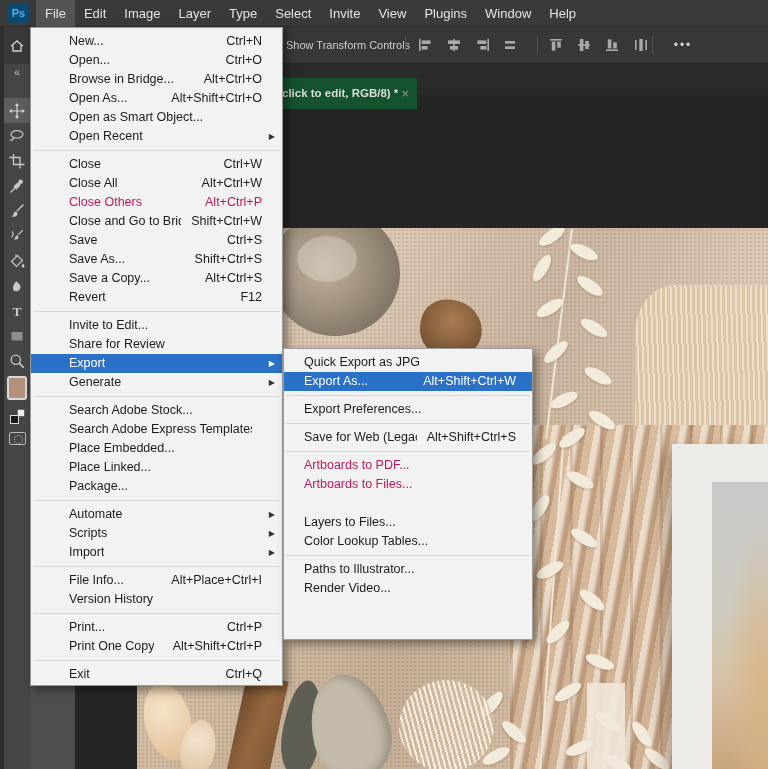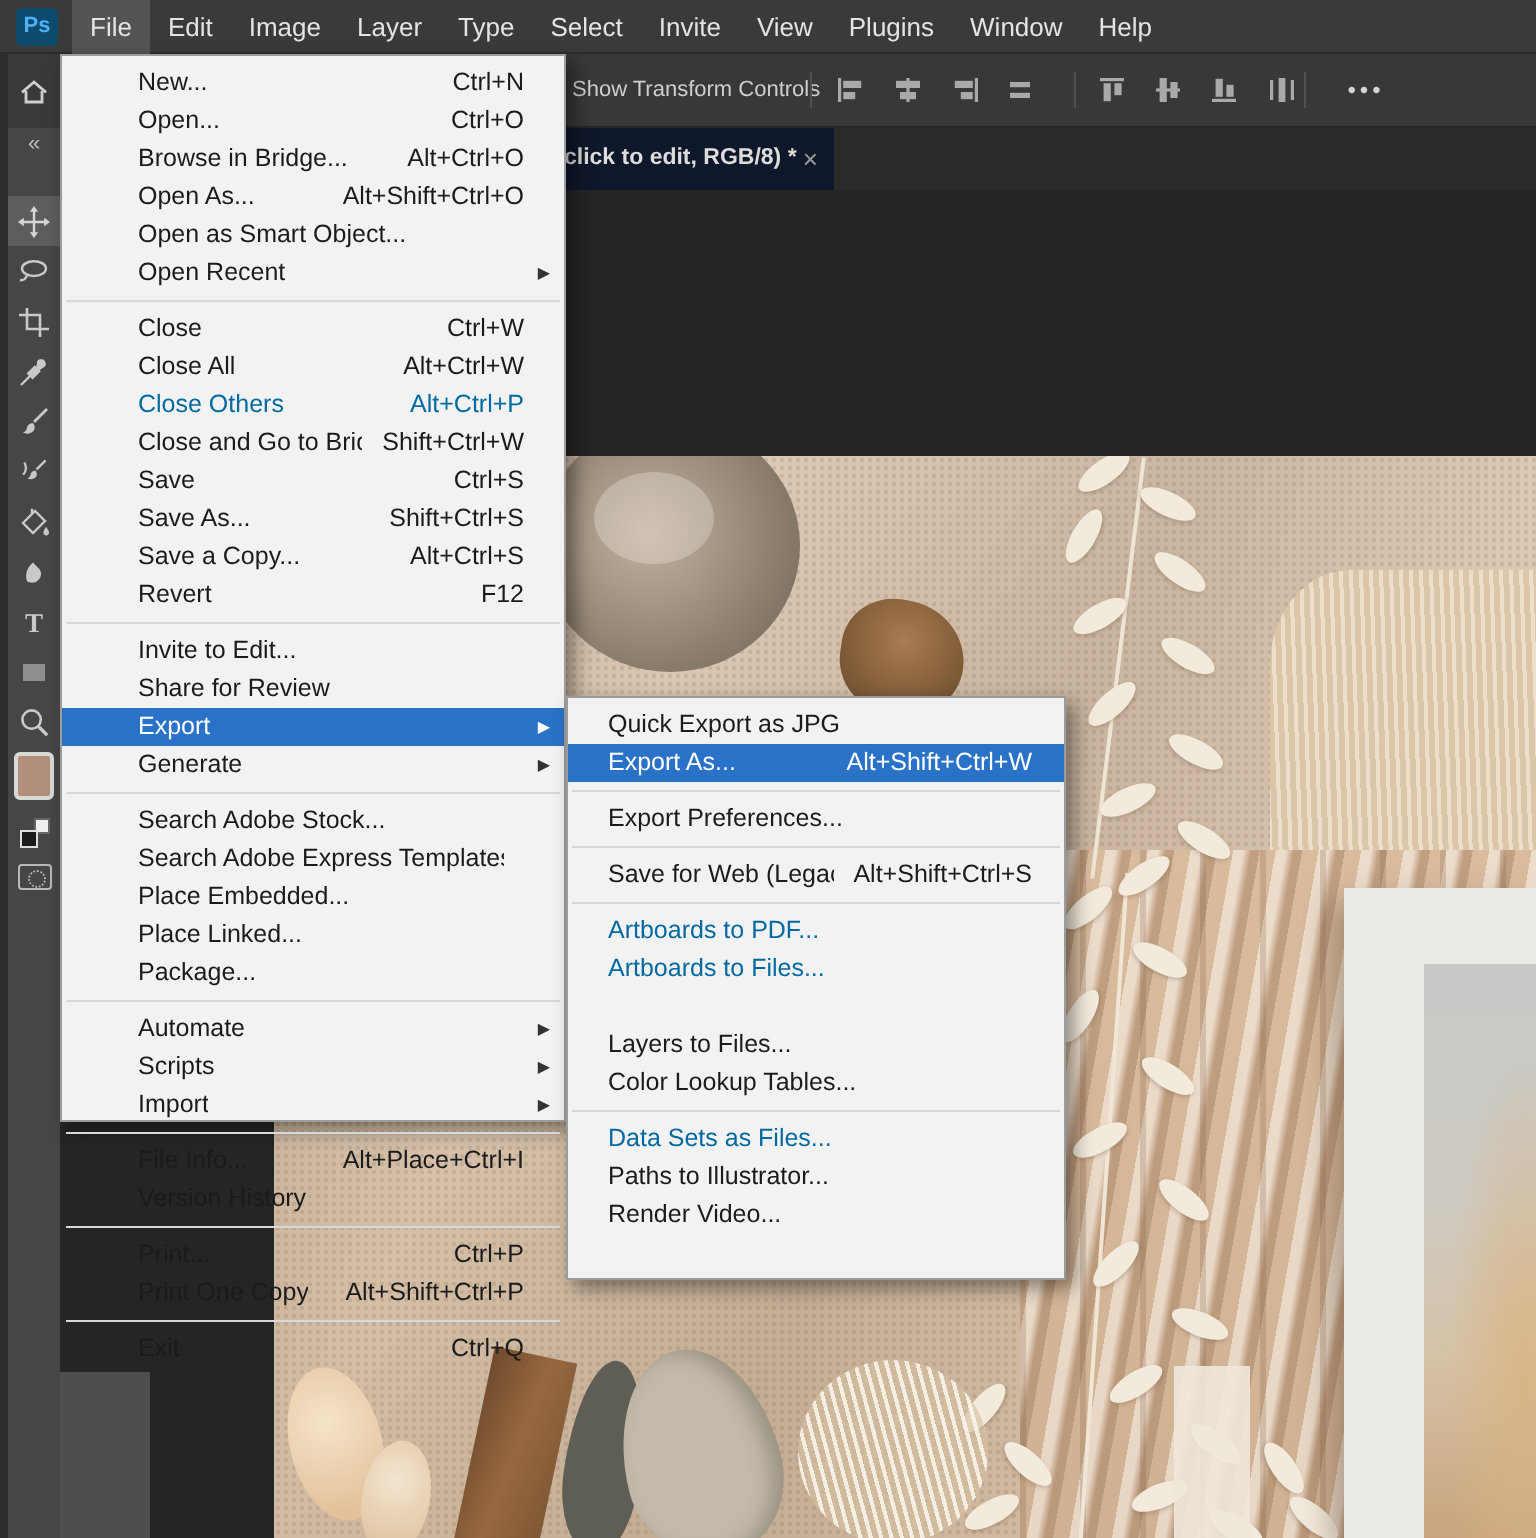--- a/index.html
+++ b/index.html
@@ -29,21 +29,21 @@
     position:absolute; left:30px; top:27px; width:738px; height:37px;
     background:#383838; border-bottom:1px solid #262626; z-index:1;
   }
   .otc-label { position:absolute; left:256px; top:0; line-height:36px; font-size:11px; color:#cfcfcf; white-space:nowrap; }
   .ob-sep { position:absolute; top:9px; width:1px; height:18px; background:#515151; }
   .ob-group { position:absolute; top:0; height:36px; display:flex; align-items:center; }
   .ob-icon { width:28px; height:22px; display:flex; align-items:center; justify-content:center; }
   .ob-more { position:absolute; left:633px; top:0; width:40px; text-align:center; line-height:36px; color:#d4d4d4; font-size:12px; letter-spacing:2px; }
   
   .tab-bar { position:absolute; left:30px; top:64px; width:738px; height:31px; background:#2a2a2a; z-index:1; }
-  .doc-tab { position:absolute; left:230px; top:0; width:157px; height:31px; background:#0f172a; }
+  .doc-tab { position:absolute; left:230px; top:14px; width:157px; height:31px; background:#14532d; }
   .tab-title { position:absolute; left:22px; top:0; line-height:31px; font-size:11.5px; font-weight:bold; color:#dcdcdc; white-space:nowrap; }
   .tab-close { position:absolute; right:8px; top:0; line-height:31px; font-size:13px; color:#9a9a9a; }
   
   .home-area {
     position:absolute; left:0; top:27px; width:30px; height:37px; background:#393939;
     border-left:4px solid #2d2d2d; z-index:4; display:flex; align-items:center; justify-content:center;
   }
   .toolbar {
     position:absolute; left:0; top:64px; width:30px; height:705px;
     background:#464646; border-left:4px solid #2d2d2d; z-index:4;
@@ -102,29 +102,29 @@
   .euc-dark { left:146px; top:452px; width:38px; height:98px; border-radius:50% 50% 45% 55%/60% 60% 40% 40%;
     background:#5f5e55; transform:rotate(8deg); }
   .euc-light { left:174px; top:446px; width:78px; height:105px; border-radius:50% 50% 45% 55%/60% 60% 40% 40%;
     background:#c3baa9; transform:rotate(-14deg); box-shadow:inset -6px 0 10px rgba(90,85,70,.4); }
   .feather { left:262px; top:452px; width:95px; height:92px; border-radius:50%;
     background:repeating-linear-gradient(75deg, rgba(249,241,229,.95) 0 2px, rgba(214,192,163,.65) 2px 5px); }
   .band { left:450px; top:455px; width:38px; height:86px; background:#efe8da; opacity:.9; }
   
   .menu { position:absolute; background:#f2f2f2; border:1px solid #9c9c9c;
     box-shadow:4px 4px 9px rgba(0,0,0,.42); padding:4px 0; }
-  .file-menu { left:30px; top:27px; width:253px; height:534px; z-index:10; }
+  .file-menu { left:30px; top:27px; width:253px; height:659px; z-index:10; }
   .export-submenu { left:283px; top:348px; width:250px; height:292px; z-index:11; }
   .mi { position:relative; height:19px; line-height:19px; font-size:12.5px; color:#1b1b1b;
     padding:0 20px 0 38px; display:flex; white-space:nowrap; cursor:default; }
   .export-submenu .mi { padding:0 16px 0 20px; }
   .mi-label { flex:0 1 auto; overflow:hidden; }
   .mi-shortcut { margin-left:auto; padding-left:10px; }
   .mi-arrow { position:absolute; right:7px; top:0; line-height:19px; font-size:8px; color:#333; }
-  .mi.disabled { color:#0369a1;align-items:center; }
+  .mi.disabled { color:#be185d;align-items:center; }
   .mi.highlighted { background:#2a72c7; color:#fff; }
   .mi.highlighted .mi-arrow { color:#fff; }
   .menu-sep { height:1px; background:#d8d8d8; margin:4px 2px; }
   svg { display:block; }
 </style>
 </head>
 <body>
 
 <header class="menubar">
   <div class="ps-logo">Ps</div>
@@ -599,24 +599,20 @@
     </div>
     <div class="mi">
       <span class="mi-label">Layers to Files...</span>
       <span class="mi-shortcut"></span>
     </div>
     <div class="mi">
       <span class="mi-label">Color Lookup Tables...</span>
       <span class="mi-shortcut"></span>
     </div>
     <div class="menu-sep"></div>
-    <div class="mi disabled">
-      <span class="mi-label">Data Sets as Files...</span>
-      <span class="mi-shortcut"></span>
-    </div>
     <div class="mi">
       <span class="mi-label">Paths to Illustrator...</span>
       <span class="mi-shortcut"></span>
     </div>
     <div class="mi">
       <span class="mi-label">Render Video...</span>
       <span class="mi-shortcut"></span>
     </div>
   </div>
 

